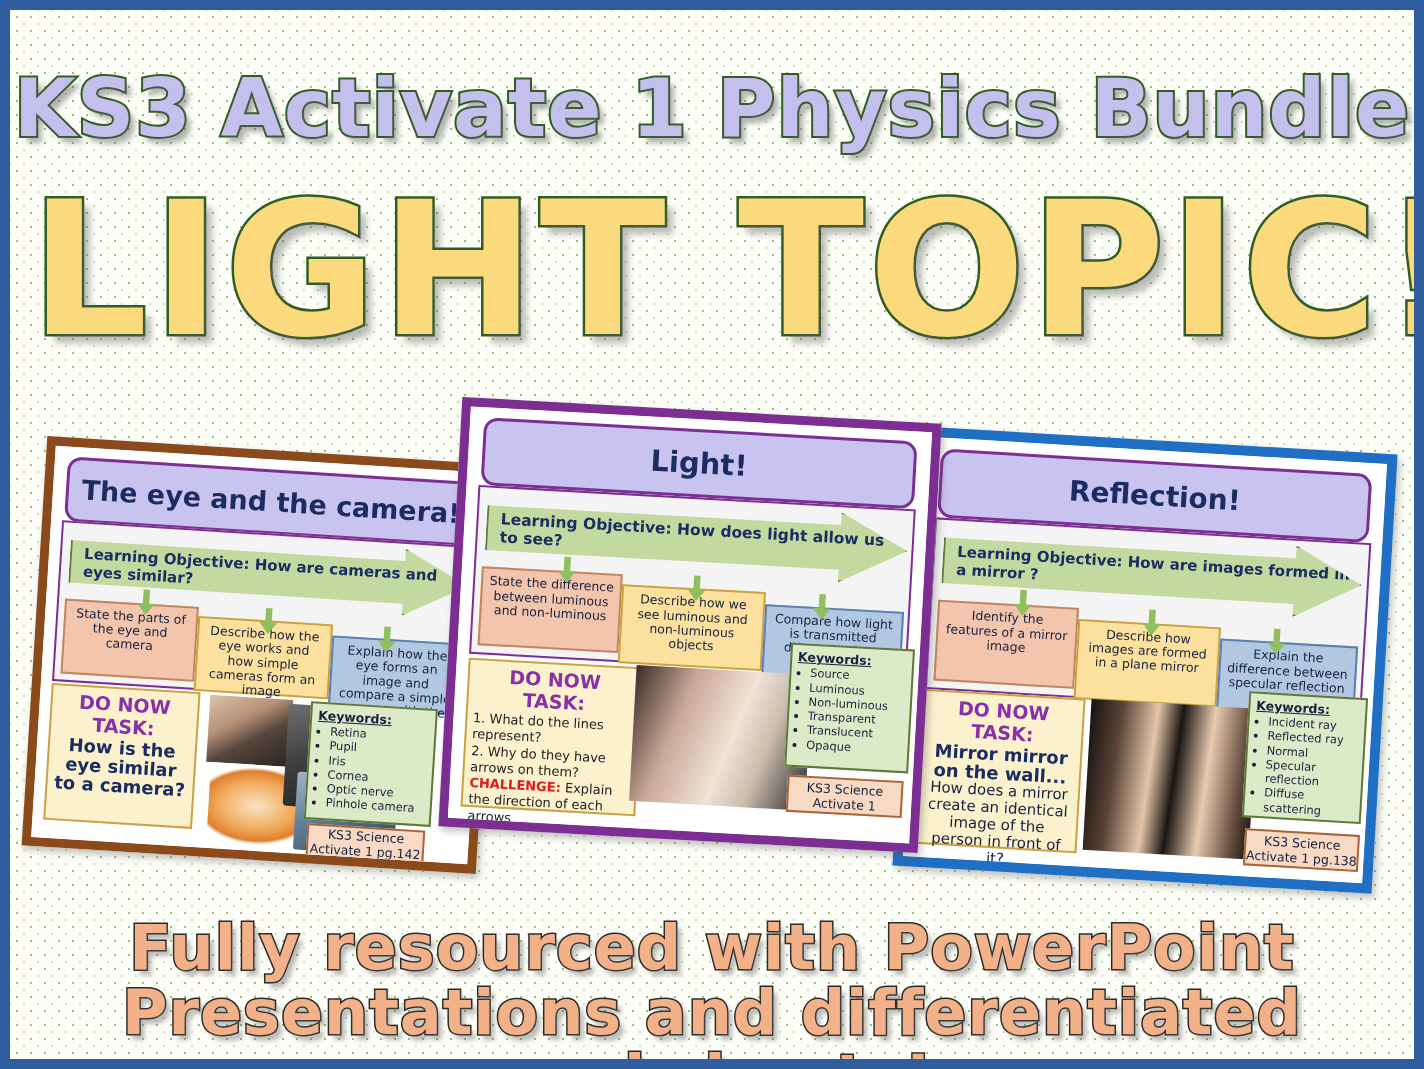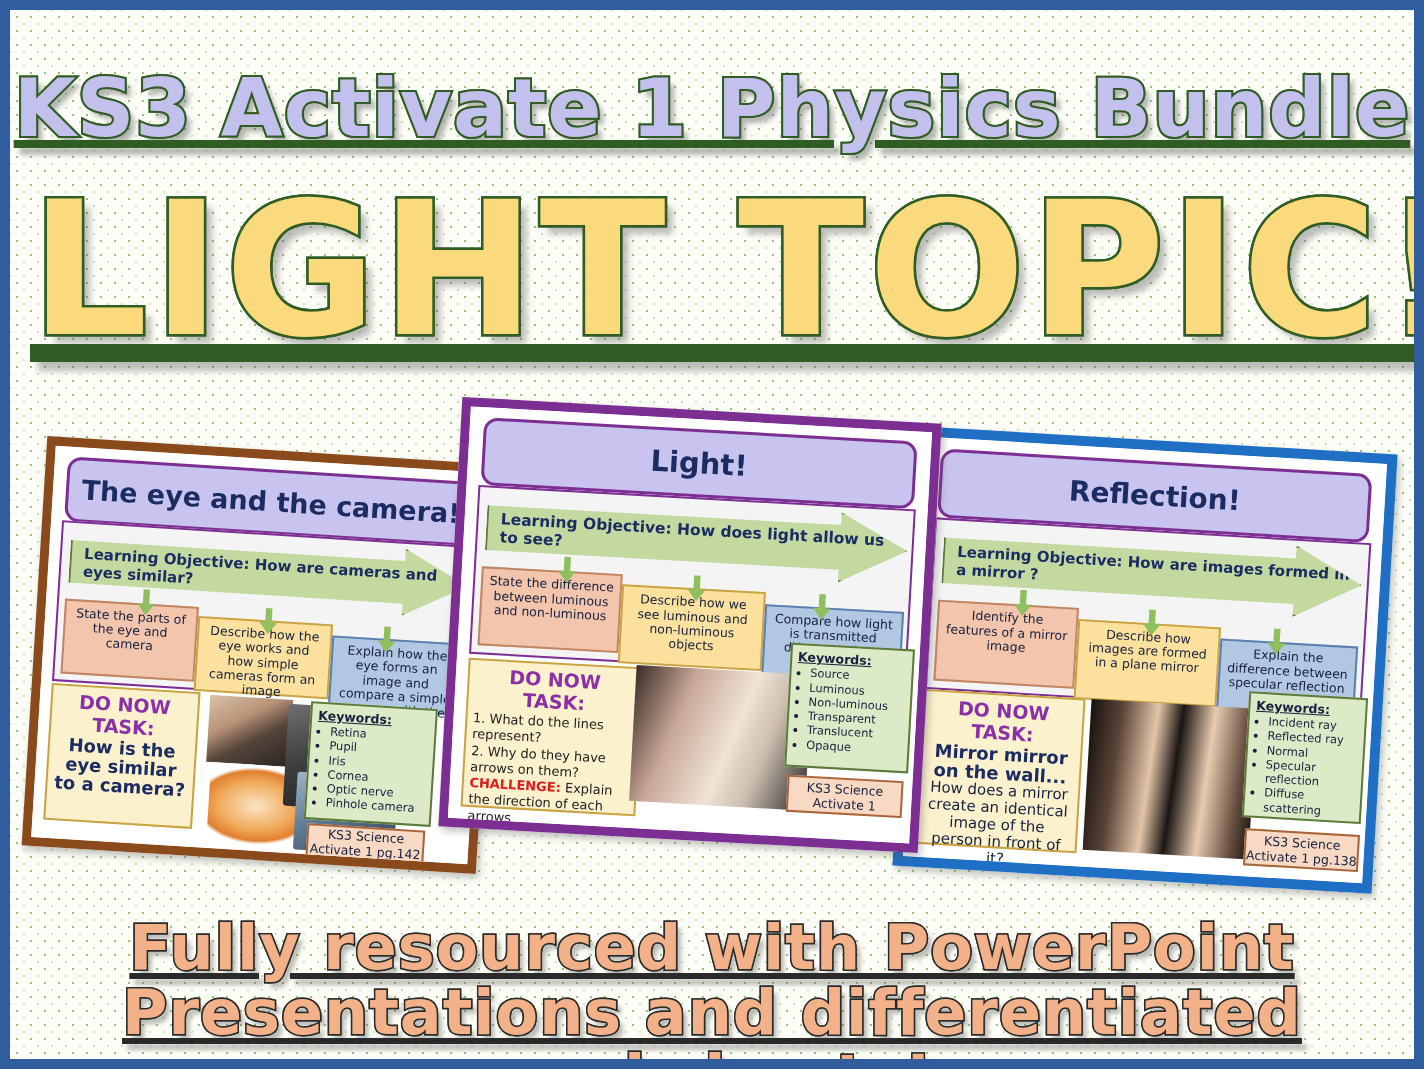--- a/index.html
+++ b/index.html
@@ -22,21 +22,20 @@
     background-position:0 0, 7px 7px;
     overflow:hidden;
   }
 
   
   .headline{
     position:absolute;width:100%;text-align:center;
     font-family:"DejaVu Sans", sans-serif;
     font-weight:bold;white-space:nowrap;
     letter-spacing:1px;
-    text-decoration:underline;
   }
   #title-top{
     top:52px;font-size:80px;color:#c3c0ee;
     -webkit-text-stroke:4px #2f5d23;
     paint-order:stroke fill;
     text-shadow:6px 7px 5px rgba(90,90,90,.45);
   }
   #title-main{
     top:168px;font-size:185px;line-height:1;color:#fada7c;
     -webkit-text-stroke:5px #2f5d23;

